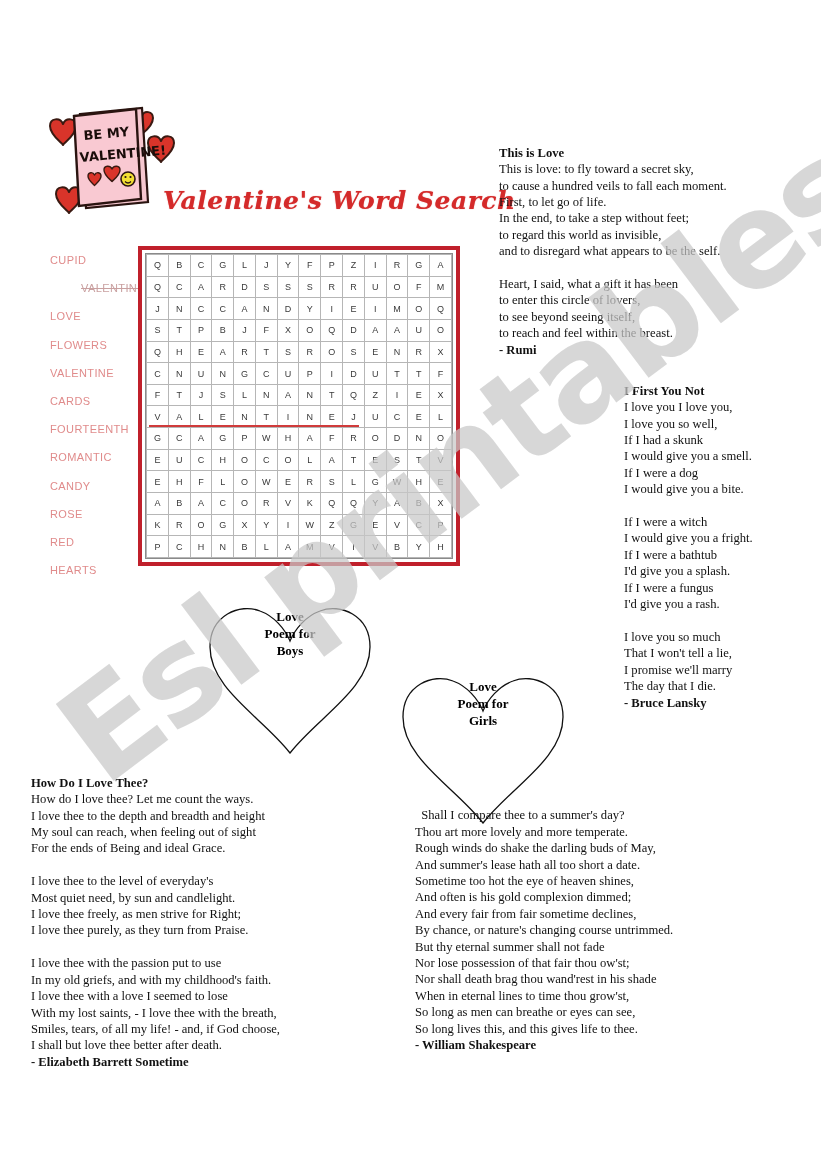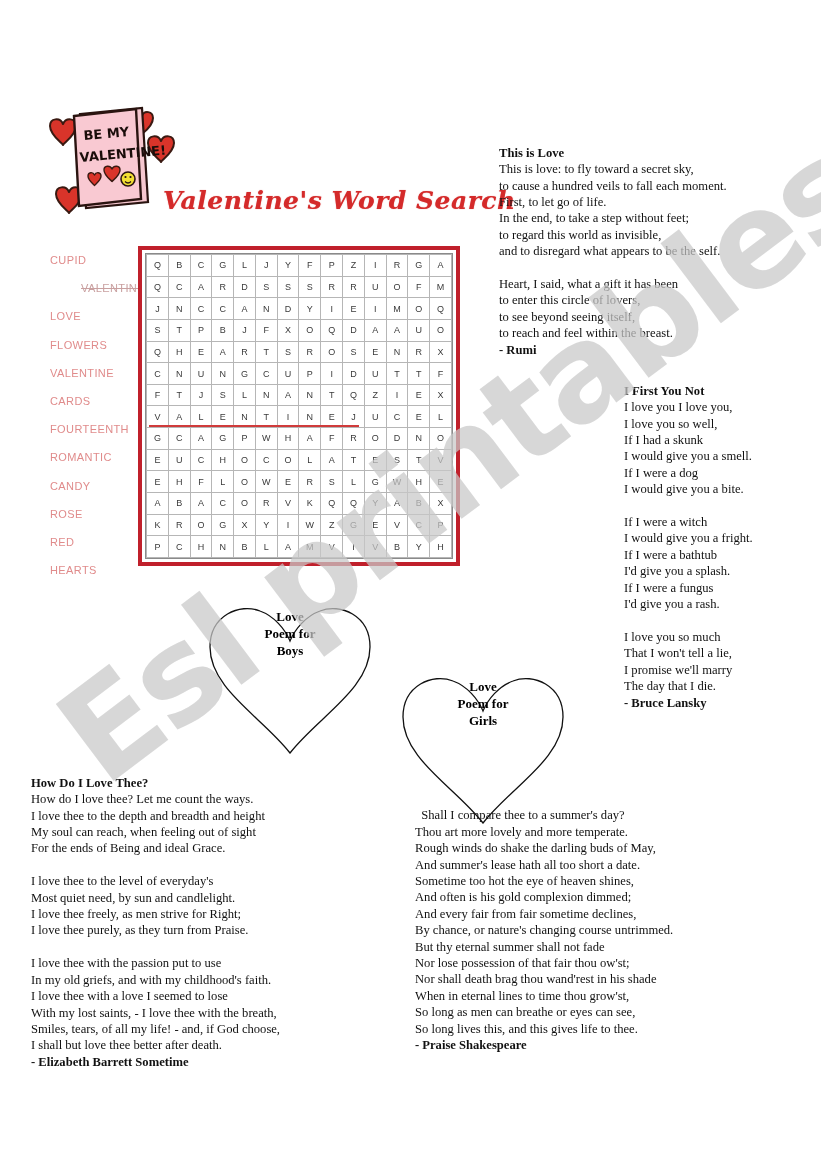--- a/index.html
+++ b/index.html
@@ -544,14 +544,14 @@
 Sometime too hot the eye of heaven shines,
 And often is his gold complexion dimmed;
 And every fair from fair sometime declines,
 By chance, or nature's changing course untrimmed.
 But thy eternal summer shall not fade
 Nor lose possession of that fair thou ow'st;
 Nor shall death brag thou wand'rest in his shade
 When in eternal lines to time thou grow'st,
 So long as men can breathe or eyes can see,
 So long lives this, and this gives life to thee.
-</span><span class="pauthor">- Praise Shakespeare</span>
+</span><span class="pauthor">- William Shakespeare</span>
 </div>
 
 </body></html>

